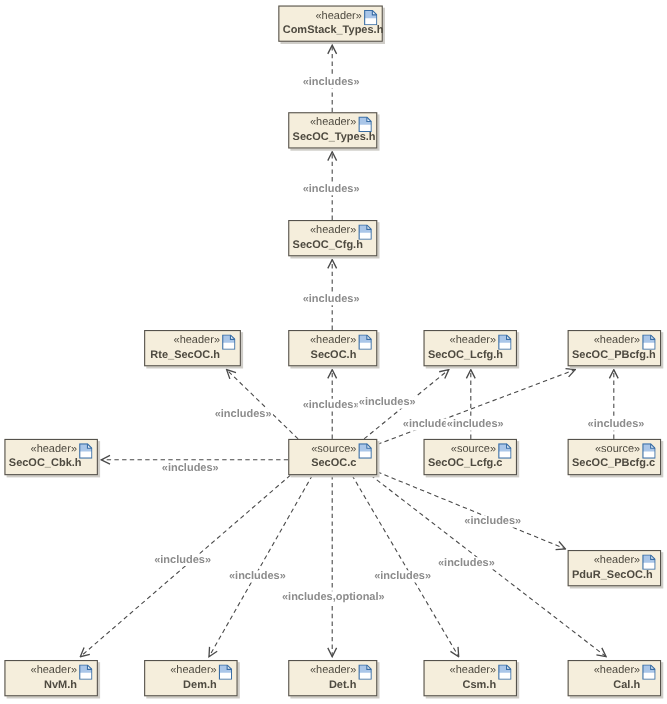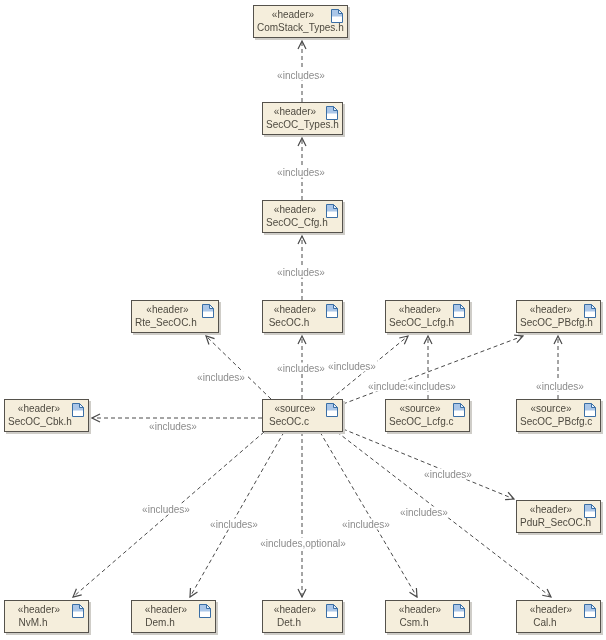--- a/index.html
+++ b/index.html
@@ -19,44 +19,46 @@
   }
   .node{
     position:absolute;
     box-sizing:border-box;
     background:var(--node-fill,#f5eedc);
     border:1px solid var(--node-border,#55524c);
     box-shadow:2px 2px 0 var(--node-shadow,#cfcdc8);
     color:var(--node-text,#4e4a40);
     font-size:10px;
     line-height:13px;
-    text-align:center;
+    text-align:right;
   }
   .node .stereotype{
     padding:2px 18px 0 3px;
     white-space:nowrap;
   }
   .node .node-name{
-    padding:0 30px 0 3px;
+    padding:0 18px 0 3px;
     white-space:nowrap;
+    font-weight:bold;
   }
   .doc-icon{
     position:absolute;
     top:3px;right:4px;
     width:13px;height:14px;
     display:block;
   }
   .edge-label{
     position:absolute;
     transform:translate(-50%,-50%);
     font-size:10px;
     color:var(--edge-label,#8c8c8c);
     background:var(--bg,#ffffff);
     padding:0 1px;
     white-space:nowrap;
+    font-weight:bold;
   }
 </style>
 </head>
 <body>
 
 <div id="diagram">
   <svg id="edge-layer" width="606" height="640" viewBox="0 0 606 640">
     <defs>
       <marker id="arrow-open" viewBox="0 0 10 10" refX="9" refY="5" markerWidth="10" markerHeight="10" orient="auto">
         <path d="M1,1 L9,5 L1,9" fill="none" stroke="#4a4a4a" stroke-width="1.2"></path>

